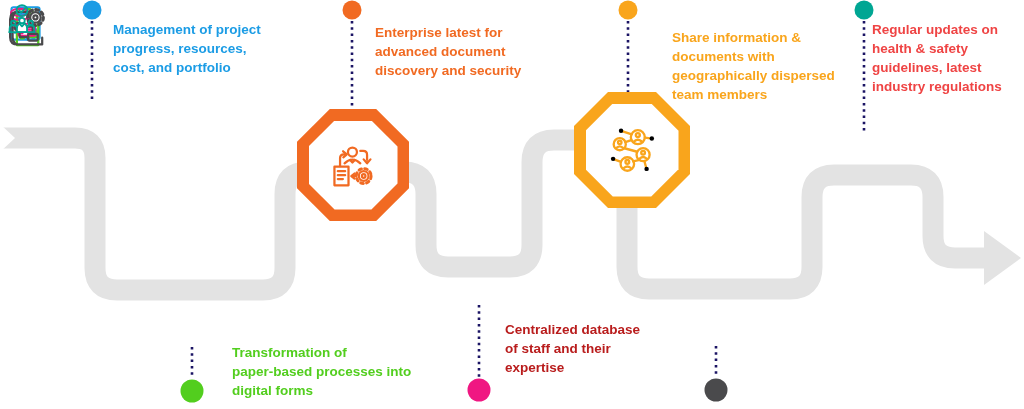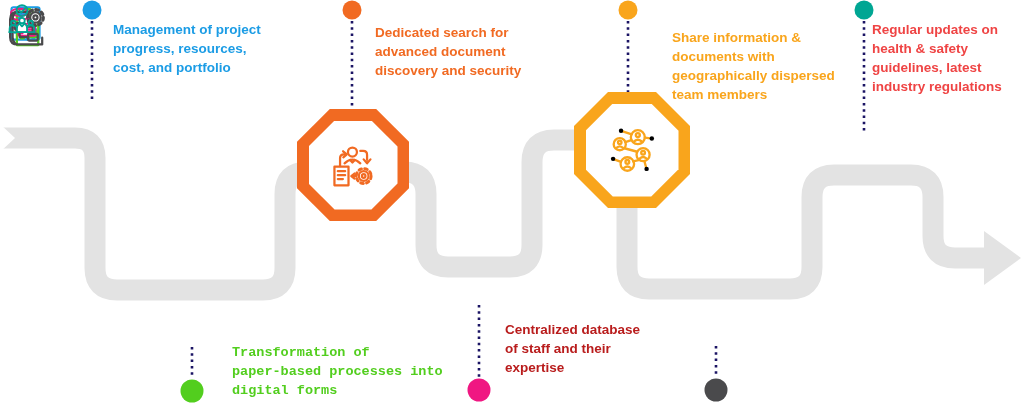--- a/index.html
+++ b/index.html
@@ -19,21 +19,21 @@
   }
   .octa svg{position:relative;z-index:1;}
   .label{
     position:absolute;z-index:3;font-weight:700;font-size:13.5px;line-height:19px;
     white-space:pre;letter-spacing:0;
   }
   .f-orange.octa,.o-orange{--bw:11.5px;background:#F16A22;left:297px;top:109px;width:112px;height:112px;}
   .f-yellow.octa,.o-yellow{--bw:11.5px;background:#F9A51C;left:574px;top:92px; width:116px;height:116px;}
 
   .l-blue  {left:113px;top:20px; color:#1B9CE5;}
-  .l-green {left:232px;top:343px;color:#52CE1E;font-family:Liberation Mono, monospace;}
+  .l-green {left:232px;top:343px;color:#52CE1E;}
   .l-orange{left:375px;top:23px; color:#F16A22;}
   .l-pink  {left:505px;top:320px;color:#b91c1c;}
   .l-yellow{left:672px;top:28px; color:#F9A51C;}
   .l-dark  {left:760px;top:343px;color:#414042;}
   .l-teal  {left:872px;top:20px; color:#ef4444;}
 
   .icon{fill:none;stroke-width:2;stroke-linecap:round;stroke-linejoin:round;}
   .i-blue  {stroke:#1B9CE5;}
   .i-green {stroke:#52CE1E;}
   .i-orange{stroke:#F16A22;}
@@ -121,21 +121,21 @@
       <line x1="10.5" y1="29.5" x2="17" y2="29.5"></line>
       <line x1="10.5" y1="33" x2="17" y2="33"></line>
       <line x1="10.5" y1="36.5" x2="15" y2="36.5"></line>
       <line x1="27" y1="33.8" x2="23.5" y2="33.8"></line>
       <polyline points="25.3,31.6 22.5,33.8 25.3,36"></polyline>
       <circle cx="33.5" cy="33.8" r="6.6" stroke-dasharray="2.4 2.9" stroke-width="2.6"></circle>
       <circle cx="33.5" cy="33.8" r="4.3" fill="#fff"></circle>
       <circle cx="33.5" cy="33.8" r="1.6"></circle>
     </svg>
   </div>
-  <div class="label l-orange">Dedicated search for
+  <div class="label l-orange">Enterprise latest for
 advanced document
 discovery and security</div>
 
   <div class="octa f-pink">
     <svg class="icon i-pink" width="44" height="44" viewBox="0 0 48 48">
       <ellipse cx="21.5" cy="13.5" rx="9.5" ry="4"></ellipse>
       <path d="M12,13.5 V27.5 q0,2.8 8,3.6"></path>
       <path d="M31,13.5 V25"></path>
       <path d="M12,19.5 q9.5,4.6 19,0"></path>
       <path d="M12,25 q4,2 8,2.4"></path>

